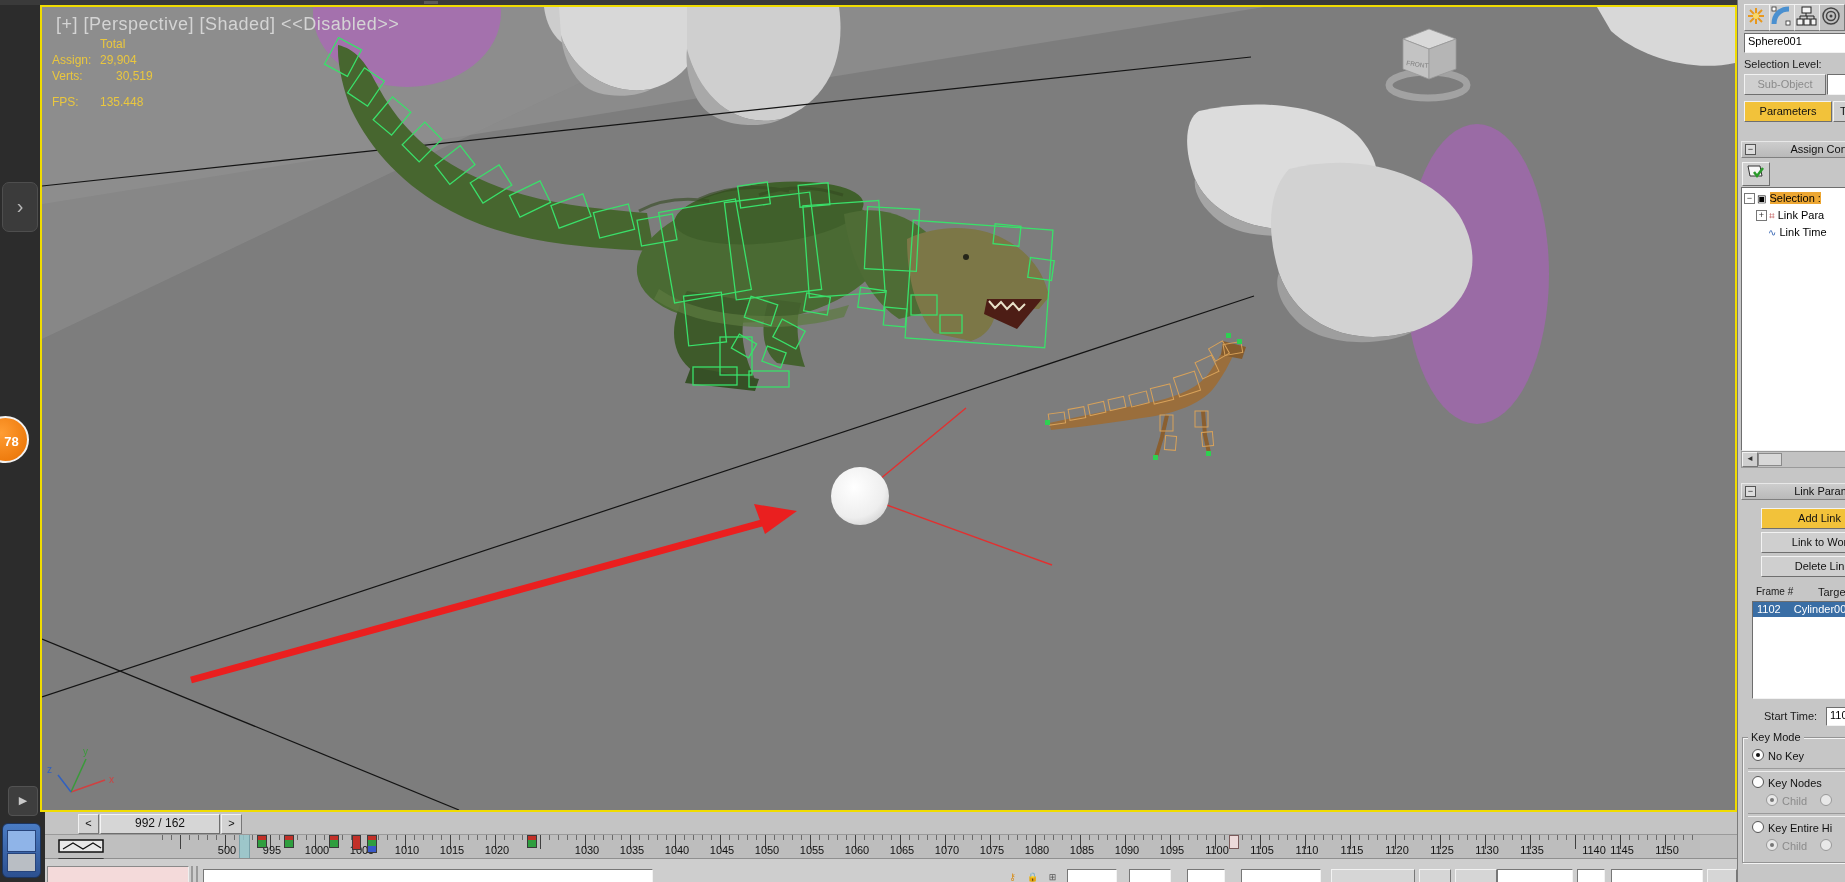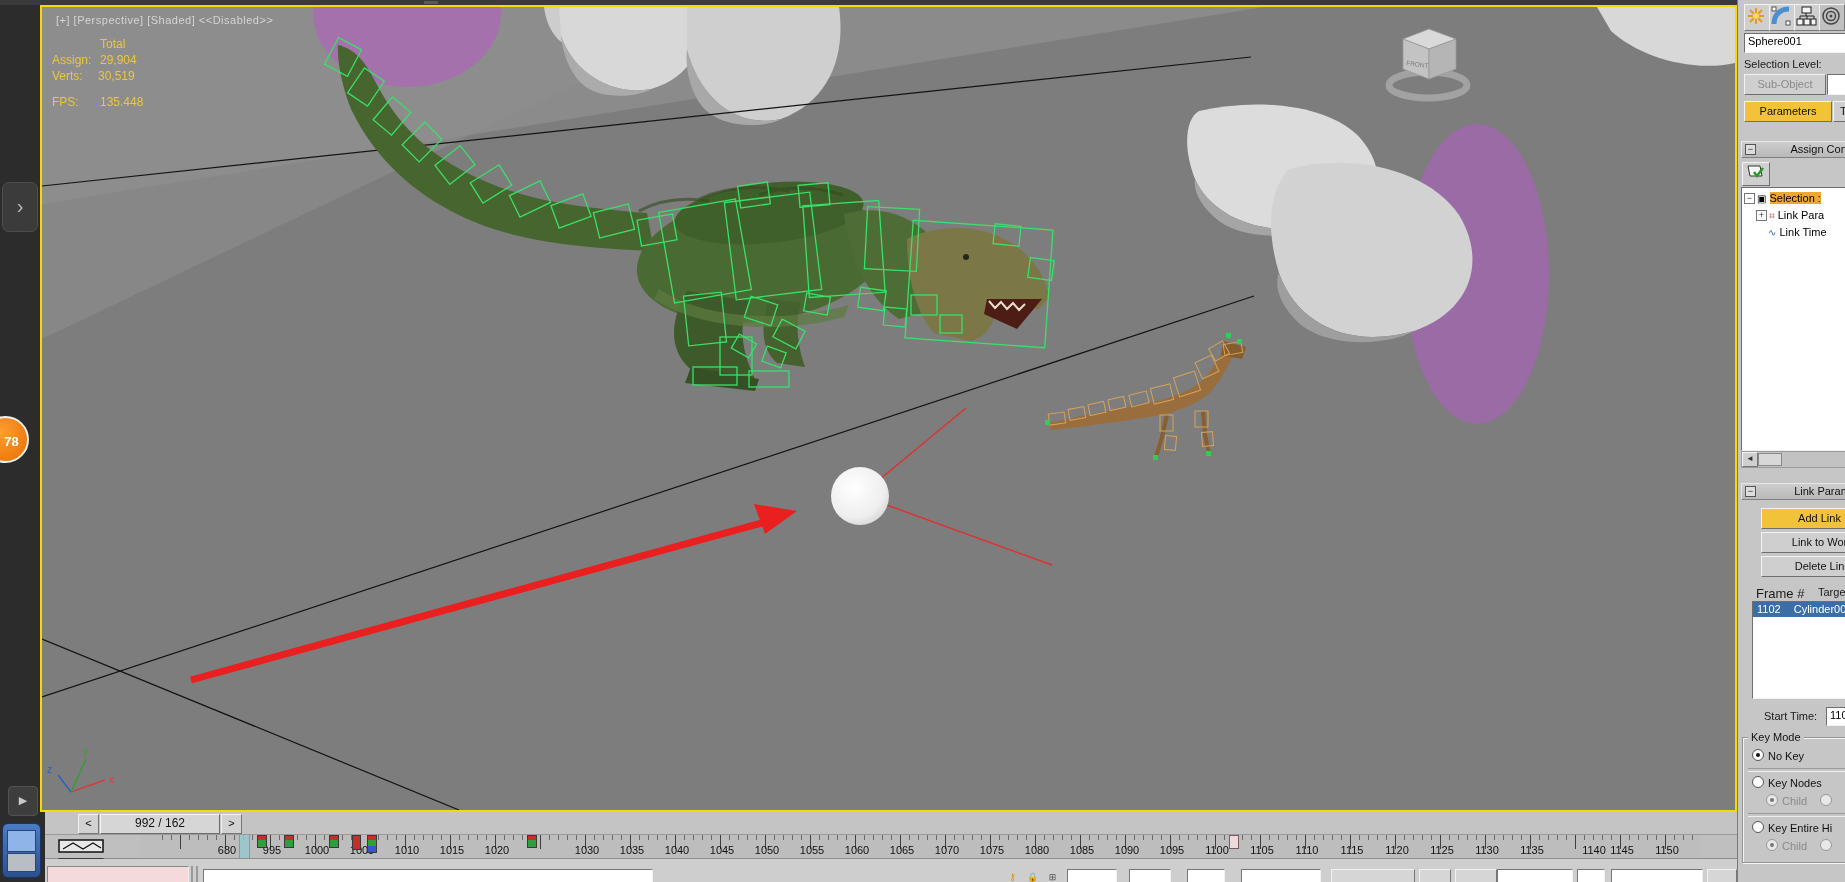--- a/index.html
+++ b/index.html
@@ -19,21 +19,21 @@
             border-radius:4px;color:#c9c9c9;font-size:11px;line-height:26px;text-align:center;}
   .taskicon{left:2px;top:823px;width:37px;height:53px;border-radius:6px;
             background:linear-gradient(#4a7cc4,#2c5090);border:1px solid #1c3560;}
   .taskicon .scr{position:absolute;left:4px;top:6px;width:27px;height:20px;background:#8fb4e8;border:1px solid #27447c;}
   .taskicon .bot{position:absolute;left:4px;top:29px;width:27px;height:17px;background:#b9bec4;border:1px solid #27447c;}
   
   .top-strip{left:0;top:0;width:1737px;height:5px;background:#3a3a3a;}
   .top-notch{left:424px;top:1px;width:14px;height:3px;background:#5a5a5a;}
   
   .viewport{left:40px;top:5px;width:1693px;height:803px;border:2px solid #f0dc00;background:#7d7d7d;overflow:hidden;}
-  .vp-label{left:14px;top:7px;color:#d4d4d4;font-size:11px;letter-spacing:.5px;}
+  .vp-label{left:14px;top:7px;color:#d4d4d4;font-size:18px;letter-spacing:.5px;}
   .vp-stats{color:#eac73e;font-size:12px;}
   .vp-stats span{position:absolute;white-space:nowrap;}
   
   .timeline{left:45px;top:812px;width:1692px;height:70px;background:#c4c4c4;}
   .slider-row{left:0;top:0;width:1692px;height:22px;background:#c4c4c4;border-bottom:1px solid #9a9a9a;}
   .tsbtn{top:2px;width:19px;height:18px;background:#d2d2d2;border:1px solid;
          border-color:#f1f1f1 #777 #777 #f1f1f1;text-align:center;font-size:11px;line-height:16px;color:#111;cursor:pointer;}
   .tsval{left:55px;top:2px;width:118px;height:18px;background:#d6d6d6;border:1px solid;
          border-color:#f4f4f4 #6e6e6e #6e6e6e #f4f4f4;text-align:center;font-size:12px;line-height:17px;color:#111;cursor:grab;}
   .ruler-row{left:0;top:23px;width:1692px;height:23px;background:#bfbfbf;border-bottom:1px solid #8f8f8f;}
@@ -252,21 +252,21 @@
         <text id="ax-z" x="48" y="774" fill="#3060c0">z</text>
       </g>
     </svg>
 
     <div class="abs vp-label">[+] [Perspective] [Shaded] &lt;&lt;Disabled&gt;&gt;</div>
     <div class="vp-stats">
       <span style="left:58px;top:30px">Total</span>
       <span style="left:10px;top:46px">Assign:</span>
       <span style="left:58px;top:46px">29,904</span>
       <span style="left:10px;top:62px">Verts:</span>
-      <span style="left:56px;top:62px">30,519</span>
+      <span style="left:74px;top:62px">30,519</span>
       <span style="left:10px;top:88px">FPS:</span>
       <span style="left:58px;top:88px">135.448</span>
     </div>
   </div>
 
   <div class="abs timeline">
     <div class="abs slider-row">
       <div class="abs tsbtn" style="left:33px">&lt;</div>
       <div class="abs tsval">992 / 162</div>
       <div class="abs tsbtn" style="left:176px">&gt;</div>
@@ -444,21 +444,21 @@
           <div class="tick" style="left: 1471px;"></div>
           <div class="tick major" style="left: 1480px;"></div>
           <div class="tick" style="left: 1489px;"></div>
           <div class="tick" style="left: 1498px;"></div>
           <div class="tick" style="left: 1507px;"></div>
           <div class="tick" style="left: 1516px;"></div>
           <div class="tick major" style="left: 1525px;"></div>
           <div class="tick" style="left: 1534px;"></div>
           <div class="tick" style="left: 1543px;"></div>
           <div class="tick" style="left: 1552px;"></div>
-          <span class="flabel" style="left: 87px;">680</span>
+          <span class="flabel" style="left: 87px;">500</span>
           <span class="flabel" style="left: 132px;">995</span>
           <span class="flabel" style="left: 177px;">1000</span>
           <span class="flabel" style="left: 222px;">1005</span>
           <span class="flabel" style="left: 267px;">1010</span>
           <span class="flabel" style="left: 312px;">1015</span>
           <span class="flabel" style="left: 357px;">1020</span>
           <span class="flabel" style="left: 402px; margin-top: 28px;">1025</span>
           <span class="flabel" style="left: 447px;">1030</span>
           <span class="flabel" style="left: 492px; text-align: center;">1035</span>
           <span class="flabel" style="left: 537px;">1040</span>
@@ -589,21 +589,21 @@
     </div>
 
     <div class="abs roll" style="left:3px;top:483px;width:160px;height:15px">
       <span class="mm">−</span>
       <span>Link Param</span>
     </div>
     <div class="abs btn3d on" style="left:23px;top:508px;width:115px;height:19px;line-height:18px">Add Link</div>
     <div class="abs btn3d" style="left:23px;top:532px;width:115px;height:19px;line-height:18px">Link to Wor</div>
     <div class="abs btn3d" style="left:23px;top:556px;width:115px;height:19px;line-height:18px">Delete Lin</div>
 
-    <div class="abs" style="left:18px;top:586px;font-size:13px">Frame #</div>
+    <div class="abs" style="left:18px;top:586px;font-size:10px">Frame #</div>
     <div class="abs" style="left:80px;top:586px;font-size:11px">Target</div>
     <div class="abs treebox" style="left:14px;top:601px;width:120px;height:96px">
       <div class="listsel" style="height:15px;font-size:11px;line-height:15px;white-space:nowrap">
         <span style="padding-left:4px">1102</span>
         <span style="padding-left:10px">Cylinder00</span>
       </div>
     </div>
 
     <div class="abs" style="left:26px;top:710px;font-size:11px">Start Time:</div>
     <div class="abs field" style="left:88px;top:707px;width:44px;height:15px">110</div>

